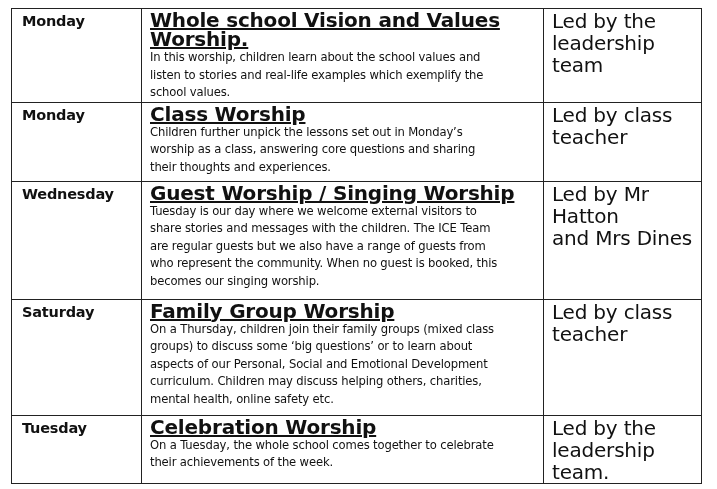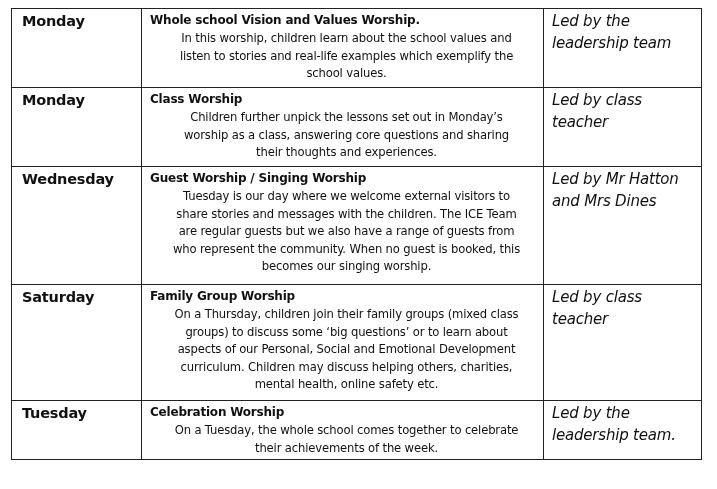--- a/index.html
+++ b/index.html
@@ -38,38 +38,37 @@
     font-size: 14.5px;
     line-height: 18px;
     padding: 3px 0 0 10px;
     letter-spacing: -0.2px;
   }
   .desc-wrap {
     padding: 2px 0 0 8px;
   }
   .title {
     font-weight: bold;
-    font-size: 12px;
+    font-size: 20px;
     line-height: 19px;
     letter-spacing: -0.2px;
+    text-decoration: underline;
   }
   .body-text {
     font-size: 11.6px;
     line-height: 17.5px;
     letter-spacing: -0.15px;
     white-space: pre-line;
-    text-align: center;
   }
   .led {
-    font-size: 15px;
+    font-size: 20px;
     line-height: 22px;
     padding: 1px 4px 0 8px;
     white-space: pre-line;
     letter-spacing: -0.2px;
-    font-style: italic;
   }
 </style>
 </head>
 <body>
 
 <table class="schedule">
   <colgroup>
     <col class="col-day">
     <col class="col-desc">
     <col class="col-led">

